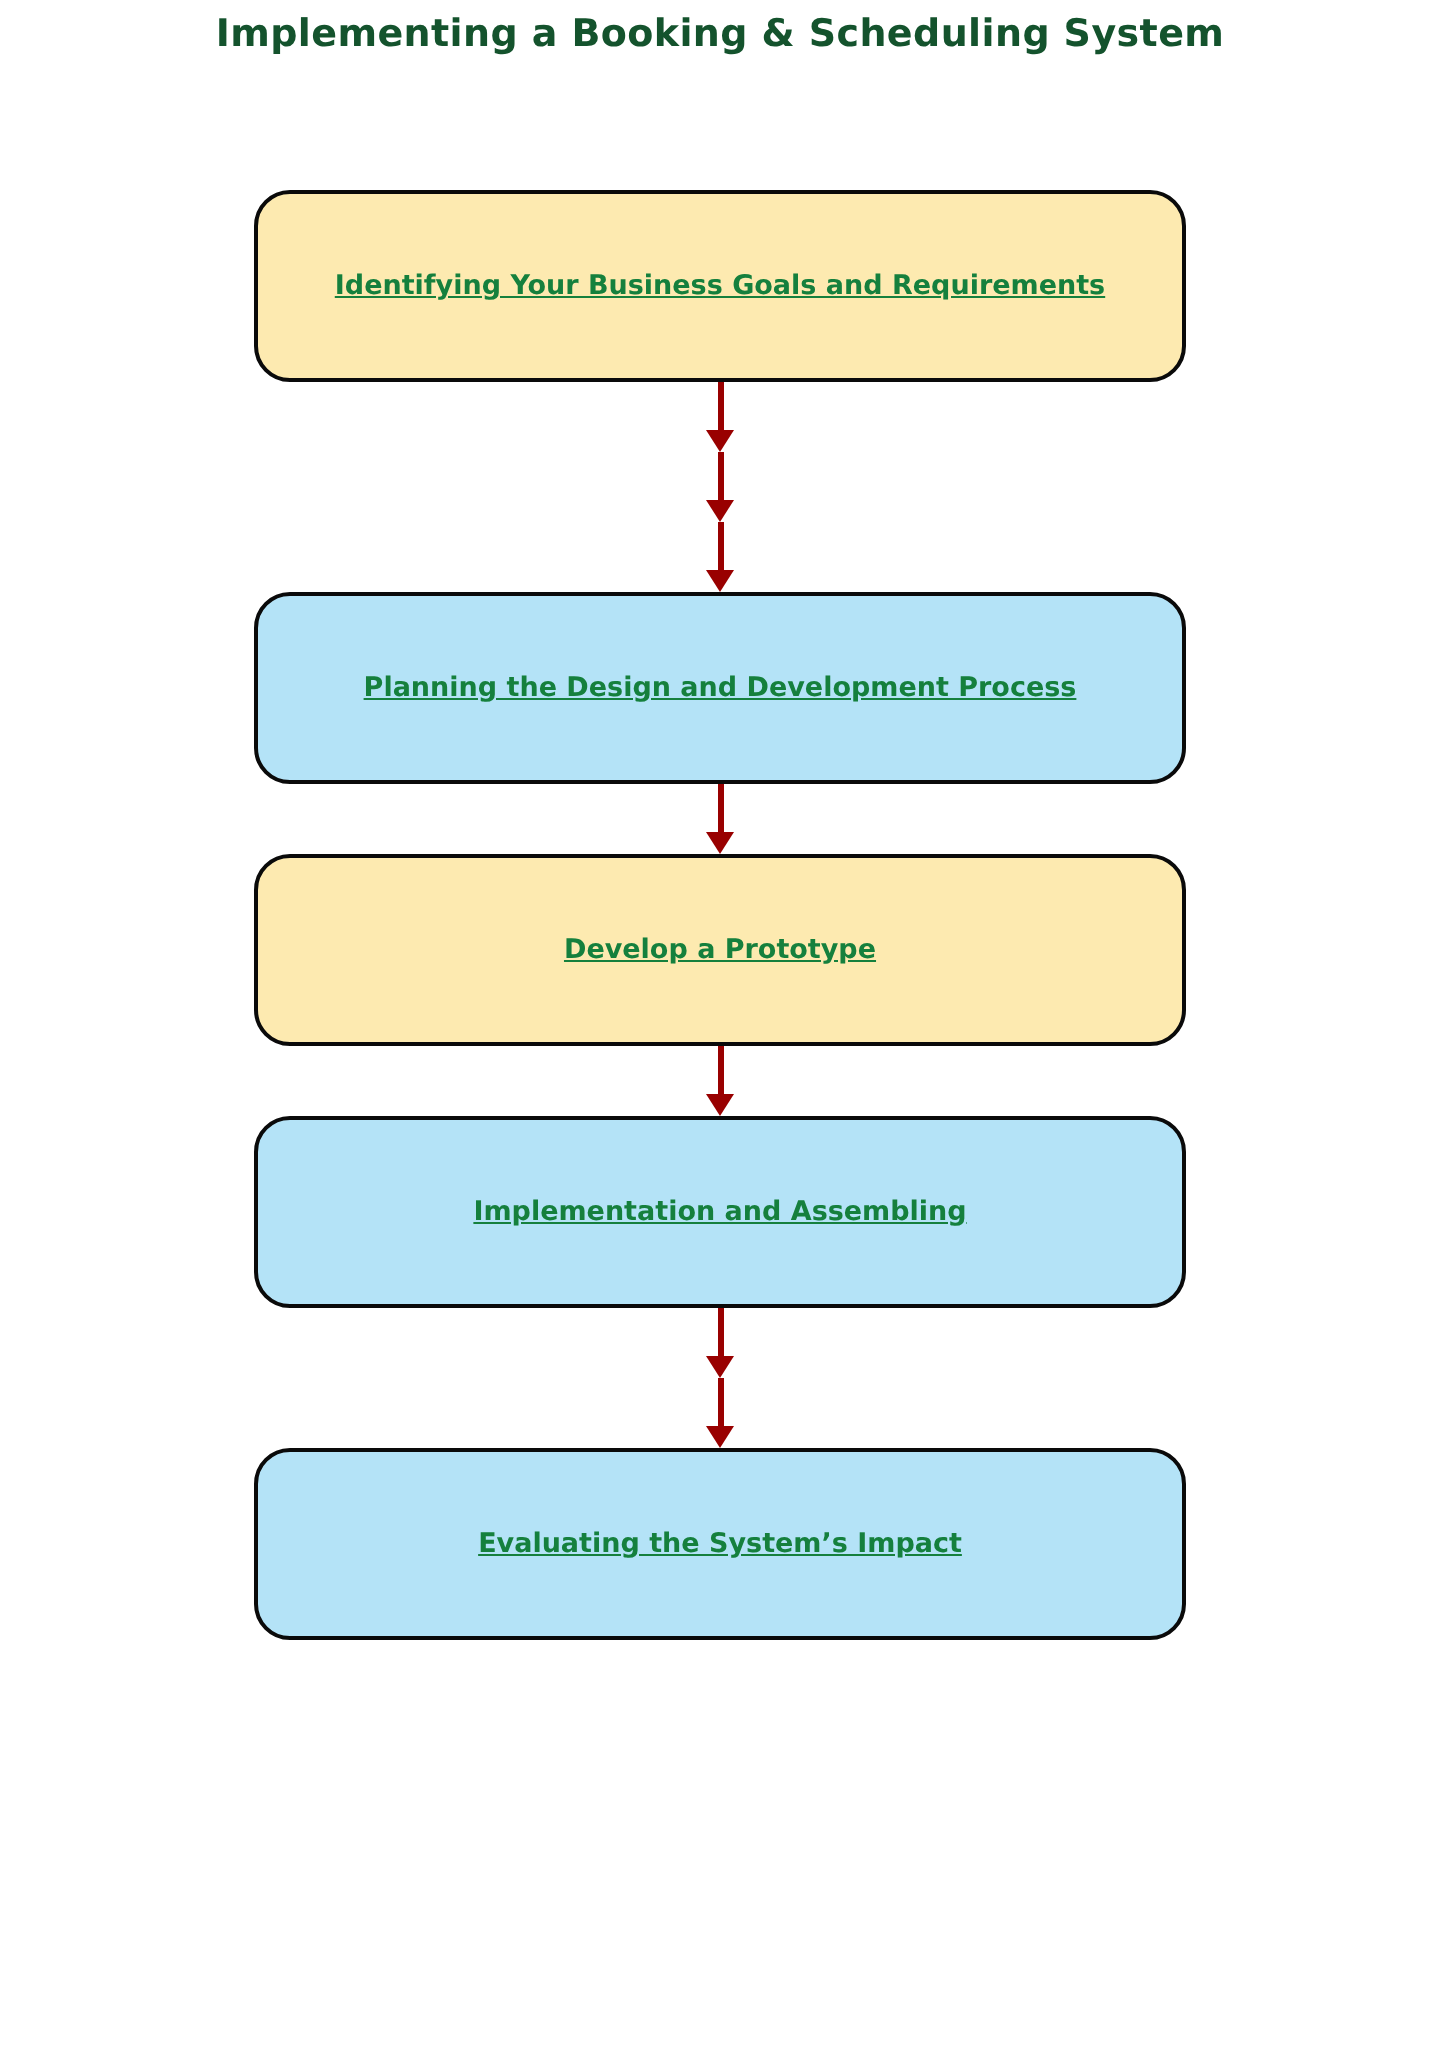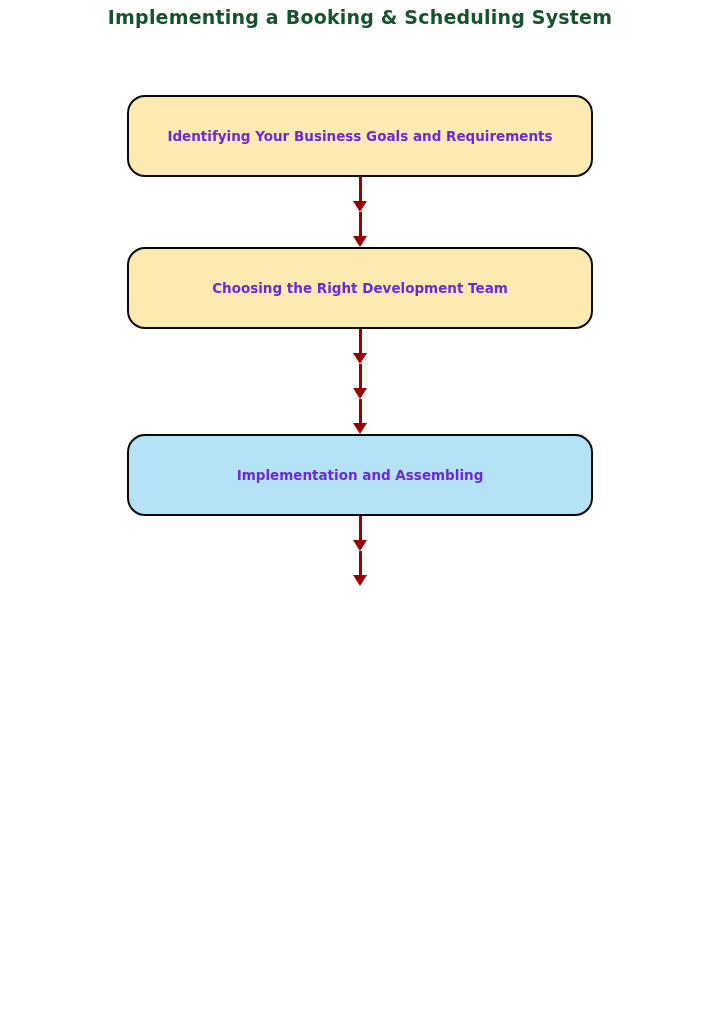--- a/index.html
+++ b/index.html
@@ -29,31 +29,32 @@
   .flow {
     position: absolute;
     left: 127px;
     top: 95px;
     width: 466px;
     display: flex;
     flex-direction: column;
   }
   .node {
     box-sizing: border-box;
-    height: 82px;
+    height: 96px;
     border: 2px solid #0a0a0a;
     border-radius: 18px;
     display: flex;
     align-items: center;
     justify-content: center;
     text-align: center;
     font-size: 13.5px;
     font-weight: bold;
-    color: #6d28d9;
+    color: #15803d;
     padding: 0 20px;
+    text-decoration: underline;
   }
   .fill-yellow { background: #FDEAB0; }
   .fill-blue   { background: #B4E3F7; }
   .connector {
     height: 35px;
     display: flex;
     flex-direction: column;
     align-items: center;
     justify-content: flex-start;
   }
@@ -88,35 +89,38 @@
       <div class="arrow-line"></div>
       <div class="arrow-head"></div>
     </div>
 
 
     <div class="connector">
       <div class="arrow-line"></div>
       <div class="arrow-head"></div>
     </div>
 
-    <div class="node fill-yellow">
-      <span>Choosing the Right Development Team</span>
+
+    <div class="connector">
+      <div class="arrow-line"></div>
+      <div class="arrow-head"></div>
+    </div>
+
+    <div class="node fill-blue">
+      <span>Planning the Design and Development Process</span>
     </div>
 
     <div class="connector">
       <div class="arrow-line"></div>
       <div class="arrow-head"></div>
     </div>
 
-
-    <div class="connector">
-      <div class="arrow-line"></div>
-      <div class="arrow-head"></div>
+    <div class="node fill-yellow">
+      <span>Develop a Prototype</span>
     </div>
-
 
     <div class="connector">
       <div class="arrow-line"></div>
       <div class="arrow-head"></div>
     </div>
 
     <div class="node fill-blue">
       <span>Implementation and Assembling</span>
     </div>
 
@@ -124,15 +128,18 @@
       <div class="arrow-line"></div>
       <div class="arrow-head"></div>
     </div>
 
 
     <div class="connector">
       <div class="arrow-line"></div>
       <div class="arrow-head"></div>
     </div>
 
+    <div class="node fill-blue">
+      <span>Evaluating the System’s Impact</span>
+    </div>
 
   </div>
 </div>
 
 </body></html>

